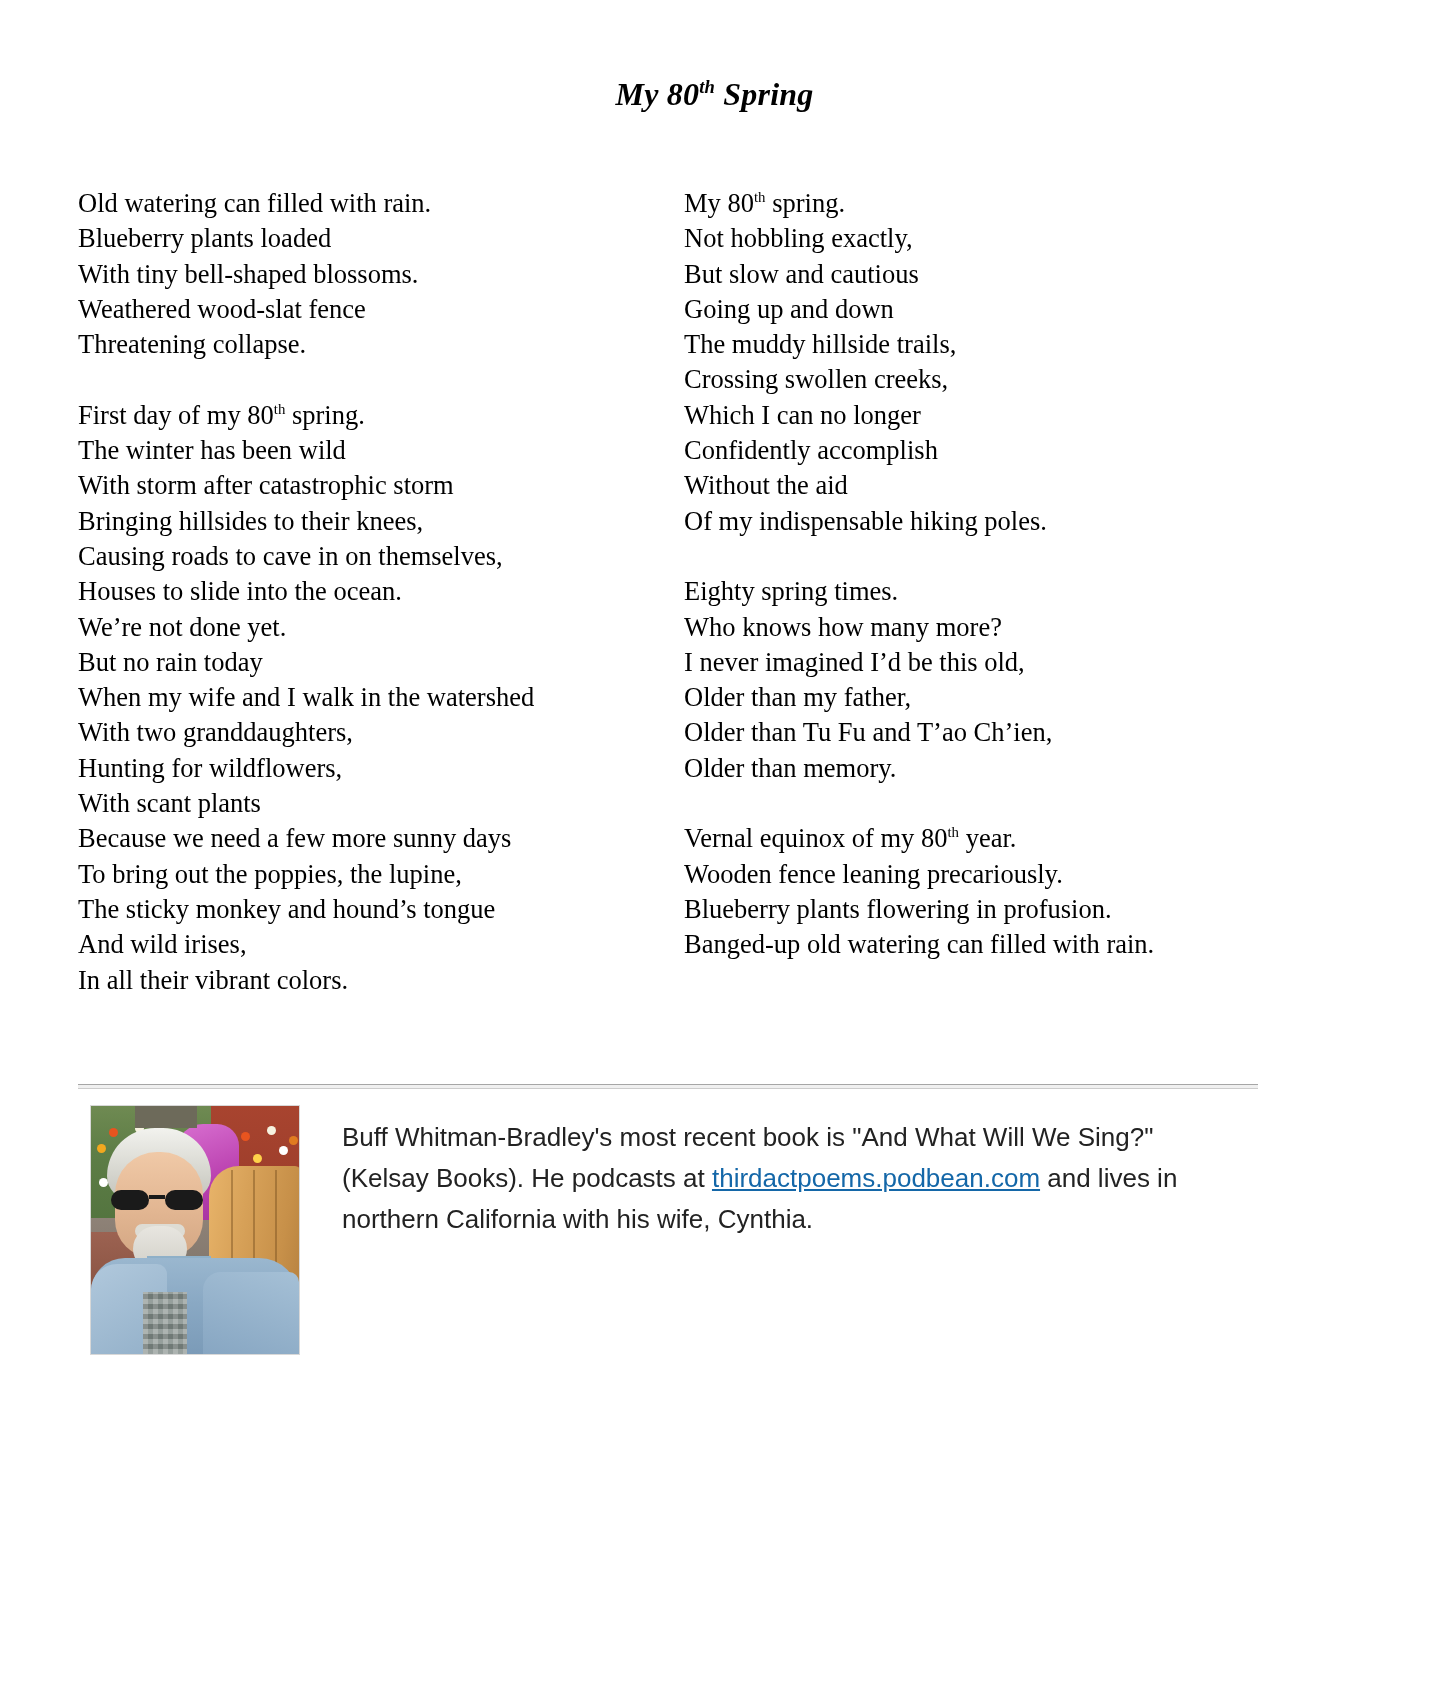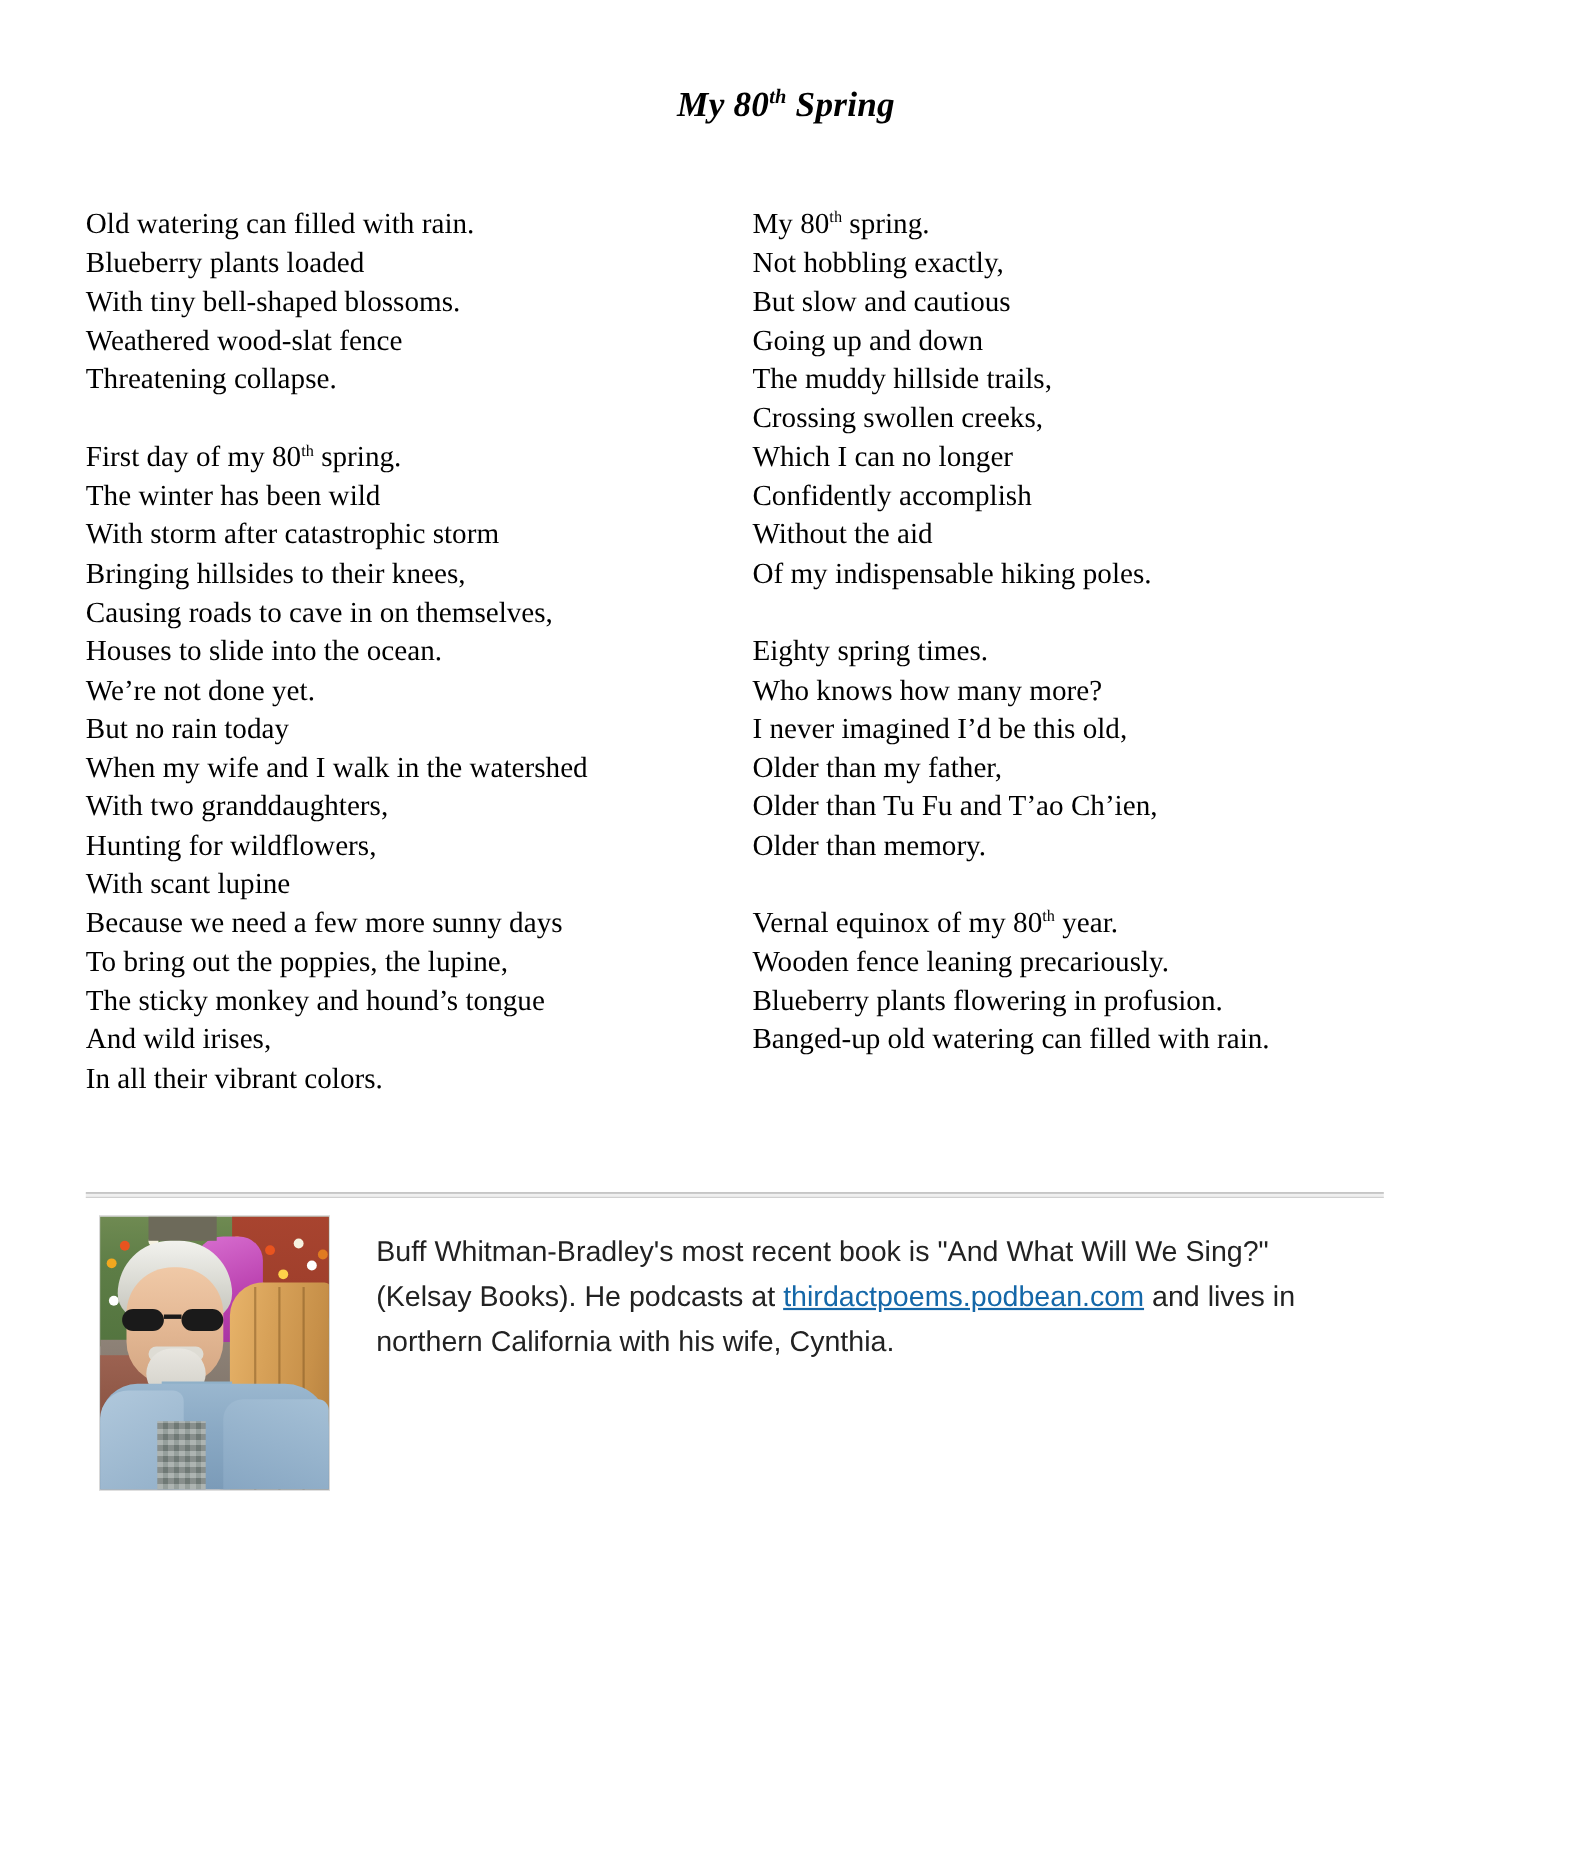--- a/index.html
+++ b/index.html
@@ -248,21 +248,21 @@
           <div class="line"><span>The winter has been wild</span></div>
           <div class="line"><span>With storm after catastrophic storm</span></div>
           <div class="line"><span>Bringing hillsides to their knees,</span></div>
           <div class="line"><span>Causing roads to cave in on themselves,</span></div>
           <div class="line"><span>Houses to slide into the ocean.</span></div>
           <div class="line"><span>We’re not done yet.</span></div>
           <div class="line"><span>But no rain today</span></div>
           <div class="line"><span>When my wife and I walk in the watershed</span></div>
           <div class="line"><span>With two granddaughters,</span></div>
           <div class="line"><span>Hunting for wildflowers,</span></div>
-          <div class="line"><span>With scant lupine</span></div>
+          <div class="line"><span>With scant plants</span></div>
           <div class="line"><span>Because we need a few more sunny days</span></div>
           <div class="line"><span>To bring out the poppies, the lupine,</span></div>
           <div class="line"><span>The sticky monkey and hound’s tongue</span></div>
           <div class="line"><span>And wild irises,</span></div>
           <div class="line"><span>In all their vibrant colors.</span></div>
         </div>
       </div>
     <div class="col col-right" id="col-right">
         <div class="stanza">
           <div class="line"><span>My 80</span><sup>th</sup><span> spring.</span></div>

